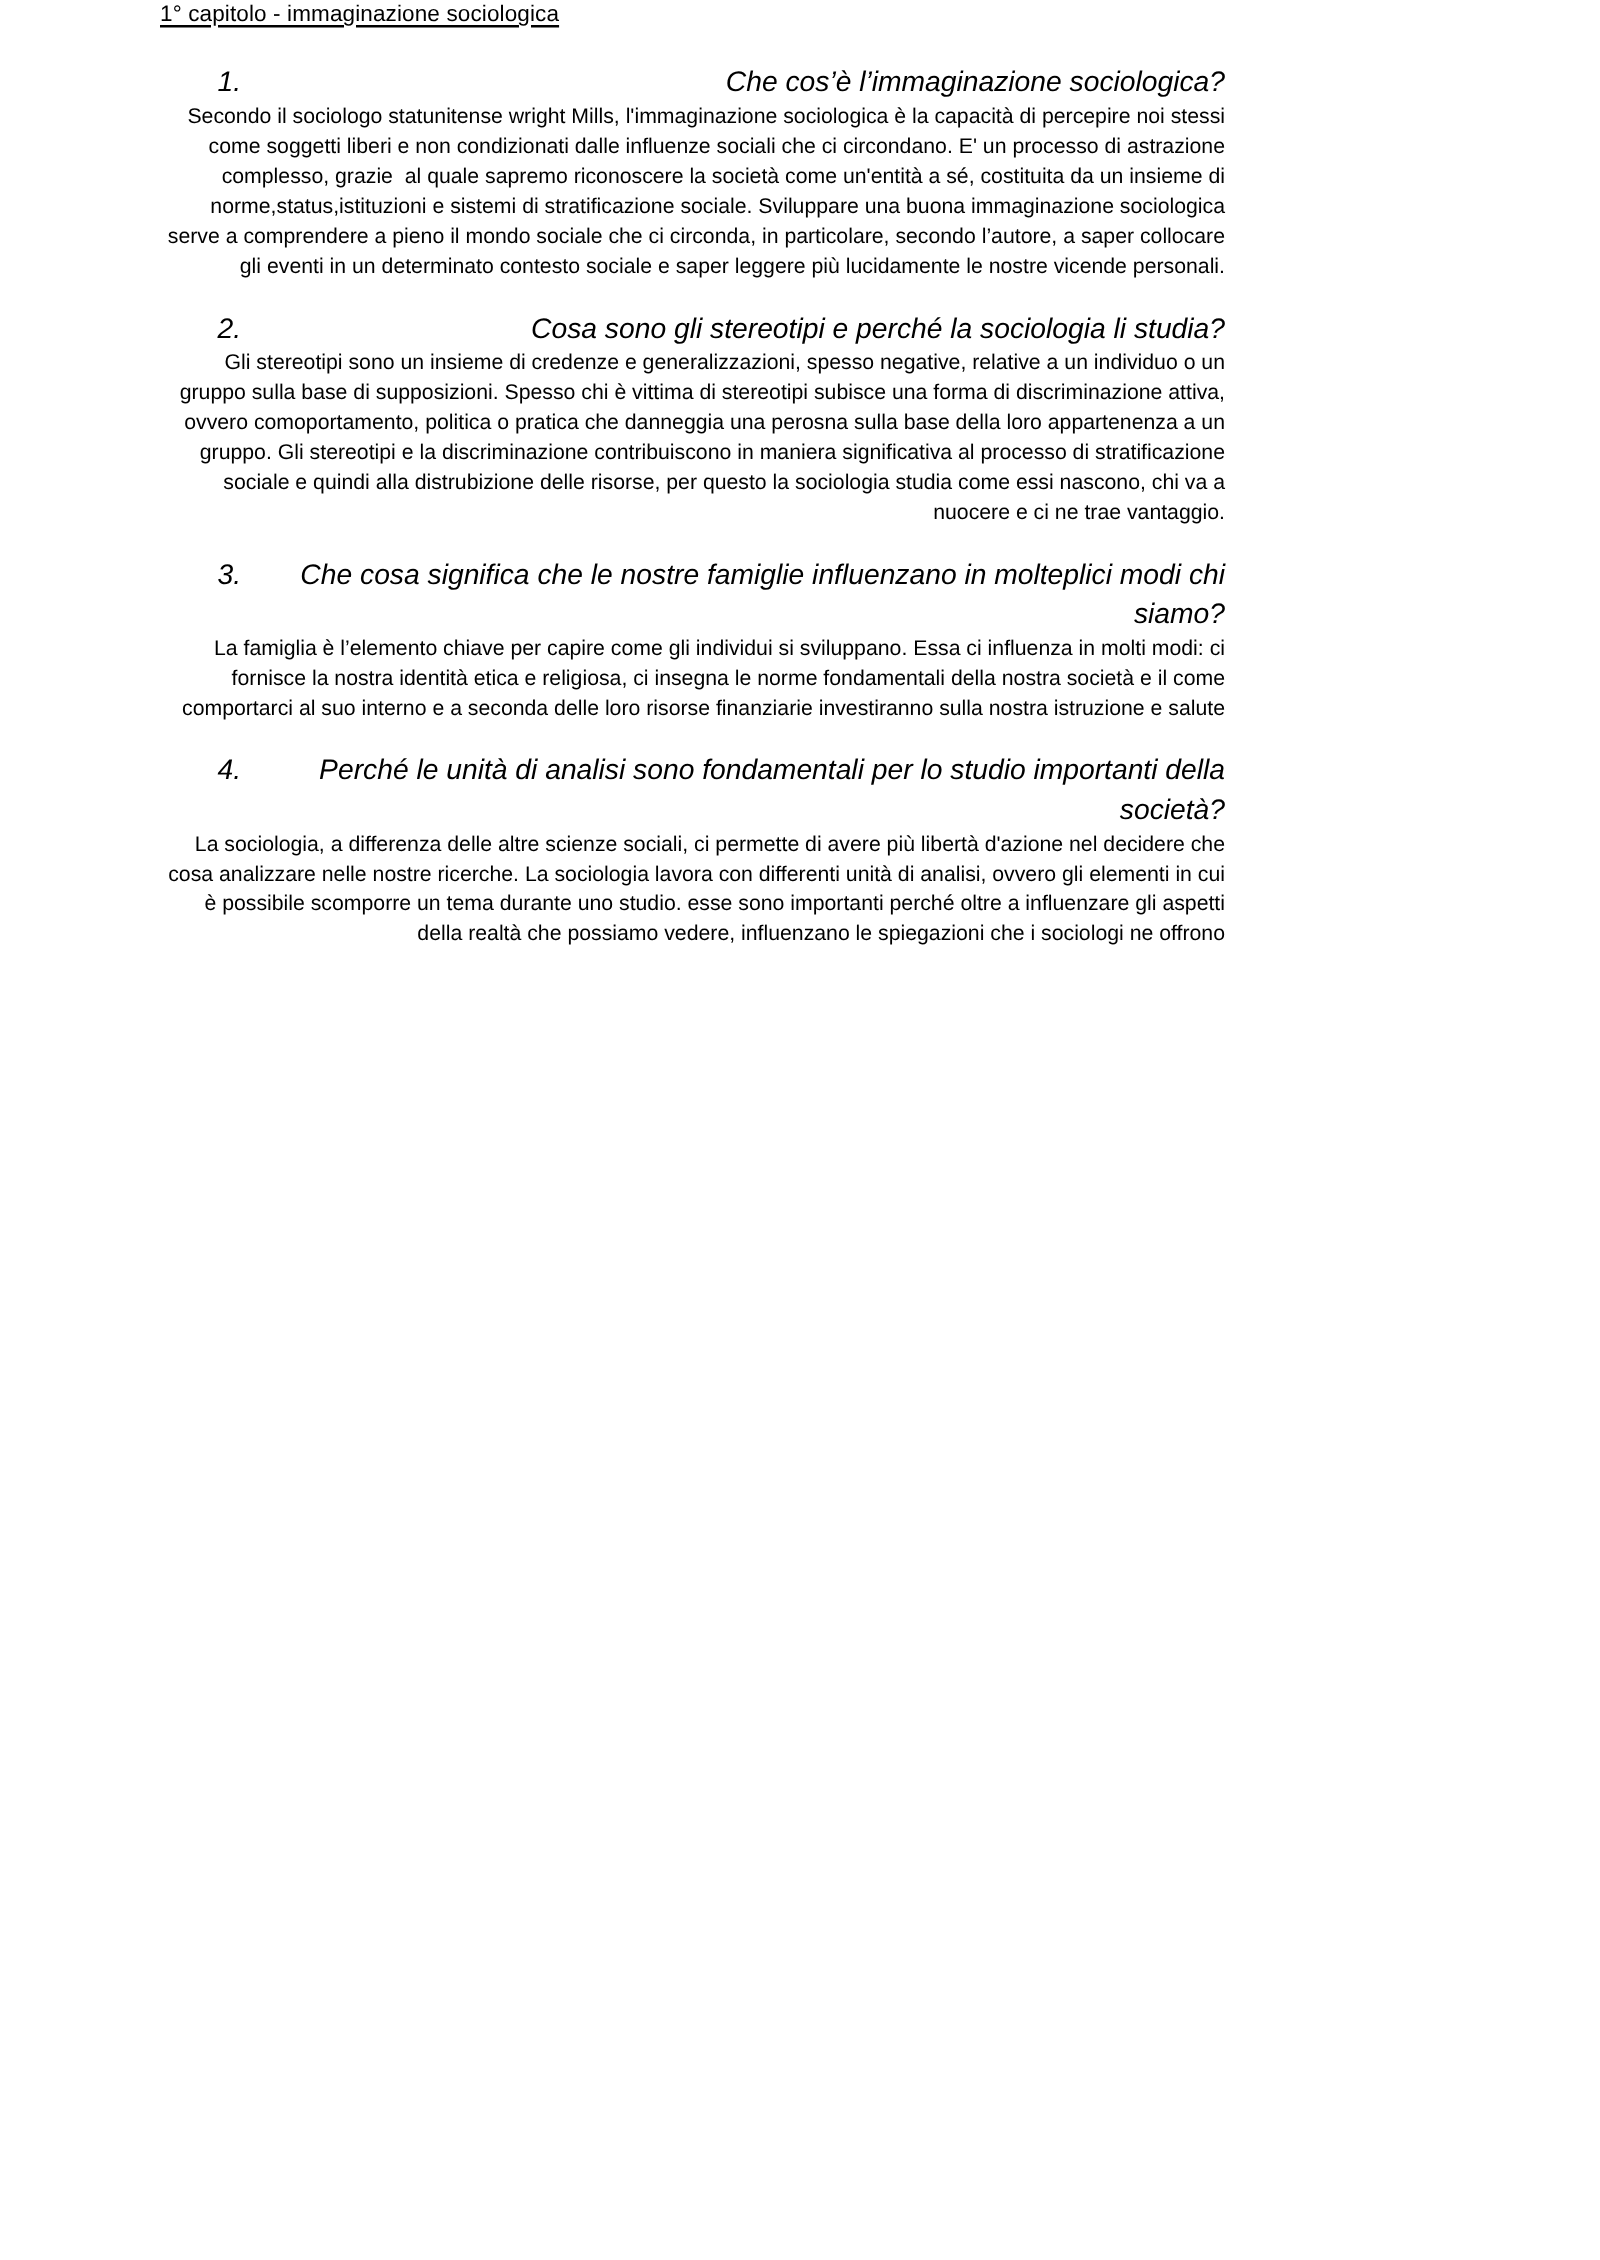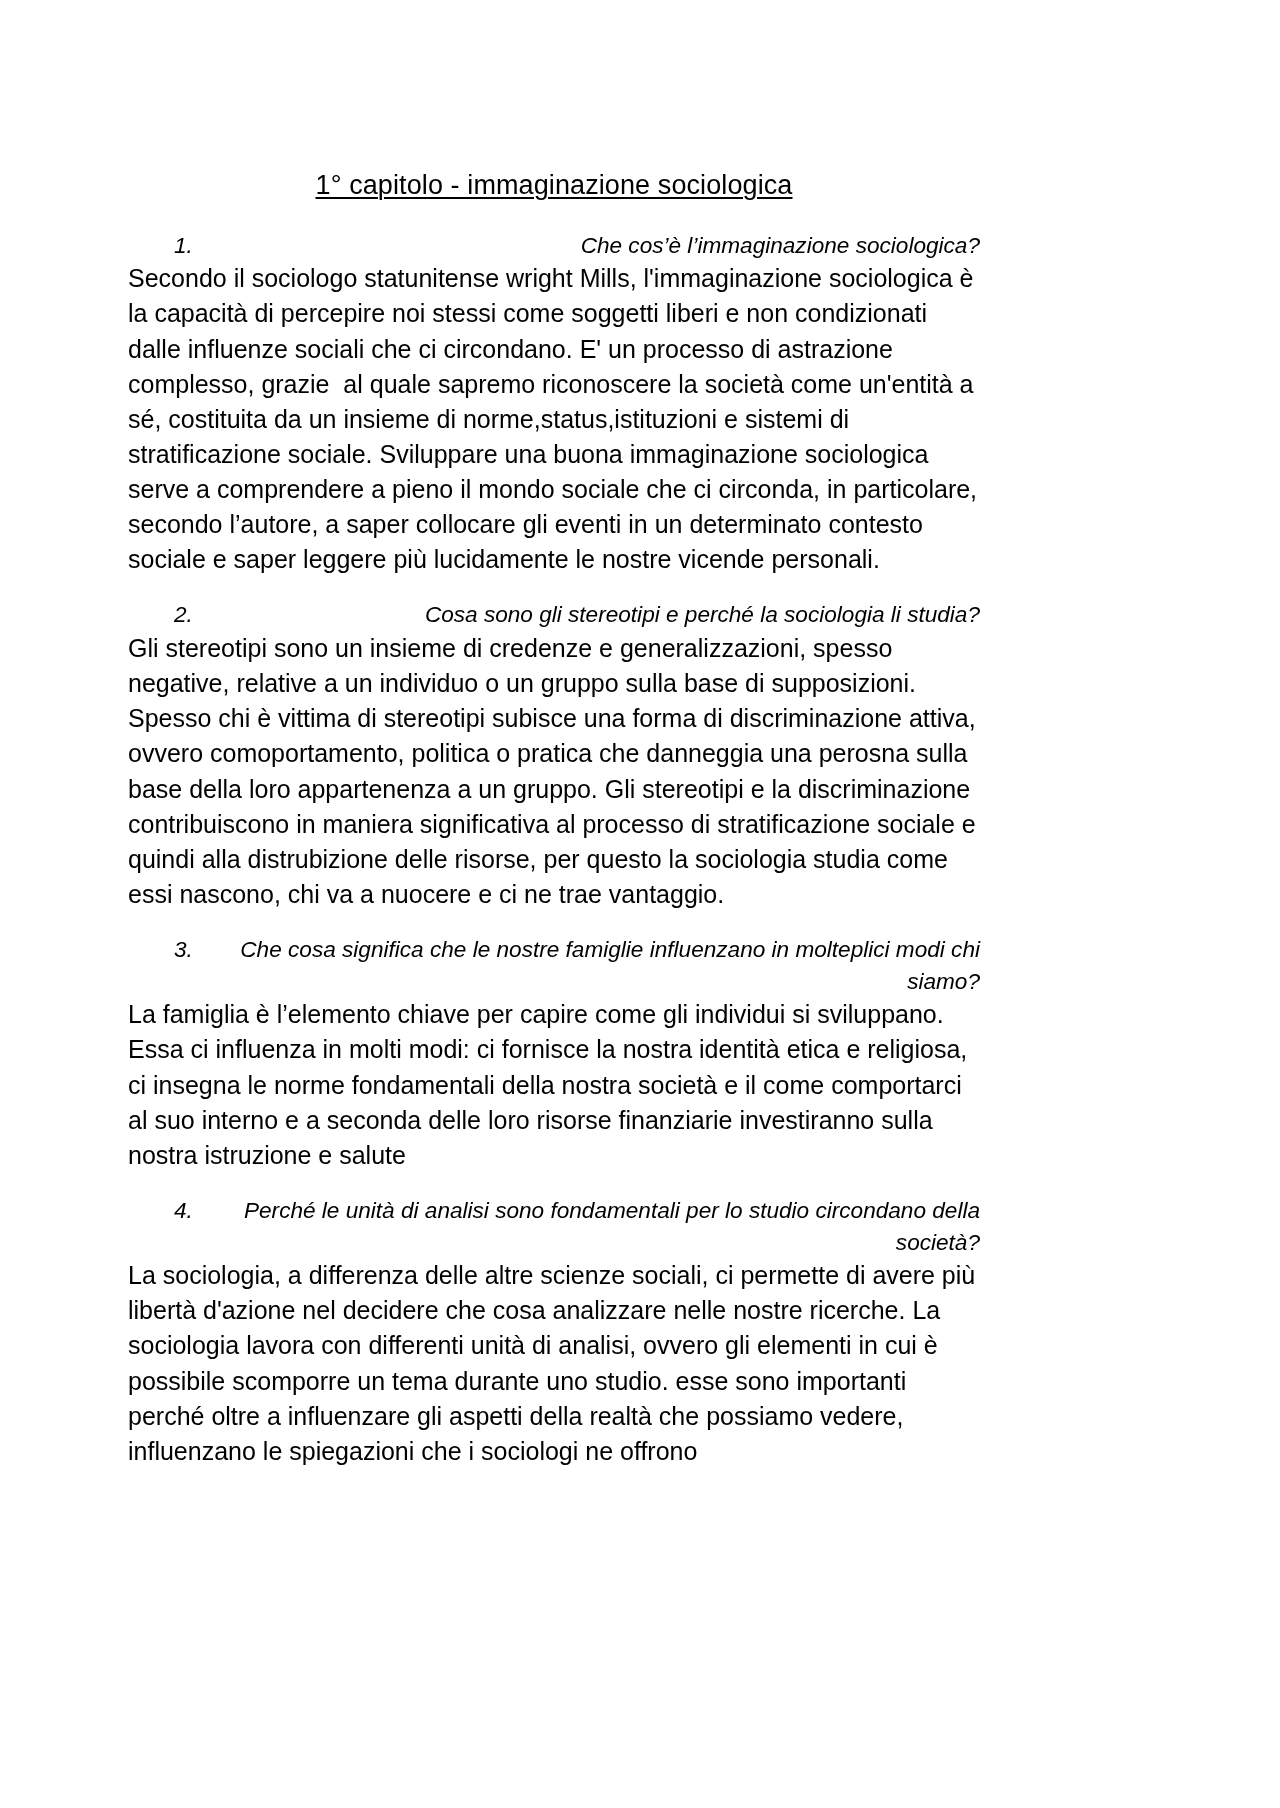--- a/index.html
+++ b/index.html
@@ -22,23 +22,22 @@
     box-sizing: border-box;
   }
   .content {
     position: absolute;
     left: 128px;
     top: 0;
     width: 852px;
   }
   .doc-title {
     margin: 0;
-    padding-top: 168px;
-    text-align: center;
-    font-size: 27px;
+    text-align: left;
+    font-size: 18px;
     font-weight: 400;
     line-height: 1.32;
     letter-spacing: 0.1px;
   }
   .doc-title .underlined {
     text-decoration: underline;
     text-underline-offset: 3px;
     text-decoration-thickness: 1.5px;
   }
   .qa-block {
@@ -59,23 +58,23 @@
     flex: 0 0 auto;
     width: 36px;
     font-style: italic;
   }
   .q-text {
     flex: 1 1 auto;
     text-align: right;
   }
   .answer {
     margin: 0;
-    font-size: 25px;
+    font-size: 17px;
     line-height: 1.405;
-    text-align: left;
+    text-align: right;
     white-space: pre-wrap;
   }
 </style>
 </head>
 <body>
 
 <div class="page">
   <div class="content">
 
     <h1 class="doc-title"><span class="underlined">1° capitolo - immaginazione sociologica</span></h1>
@@ -100,19 +99,19 @@
       <div class="question">
         <span class="q-num">3.</span>
         <span class="q-text">Che cosa significa che le nostre famiglie influenzano in molteplici modi chi siamo?</span>
       </div>
       <p class="answer">La famiglia è l’elemento chiave per capire come gli individui si sviluppano. Essa ci influenza in molti modi: ci fornisce la nostra identità etica e religiosa, ci insegna le norme fondamentali della nostra società e il come comportarci al suo interno e a seconda delle loro risorse finanziarie investiranno sulla nostra istruzione e salute</p>
     </section>
 
     <section class="qa-block">
       <div class="question">
         <span class="q-num">4.</span>
-        <span class="q-text">Perché le unità di analisi sono fondamentali per lo studio circondano della società?</span>
+        <span class="q-text">Perché le unità di analisi sono fondamentali per lo studio importanti della società?</span>
       </div>
       <p class="answer">La sociologia, a differenza delle altre scienze sociali, ci permette di avere più libertà d'azione nel decidere che cosa analizzare nelle nostre ricerche. La sociologia lavora con differenti unità di analisi, ovvero gli elementi in cui è possibile scomporre un tema durante uno studio. esse sono importanti perché oltre a influenzare gli aspetti della realtà che possiamo vedere, influenzano le spiegazioni che i sociologi ne offrono</p>
     </section>
 
   </div>
 </div>
 
 </body></html>

